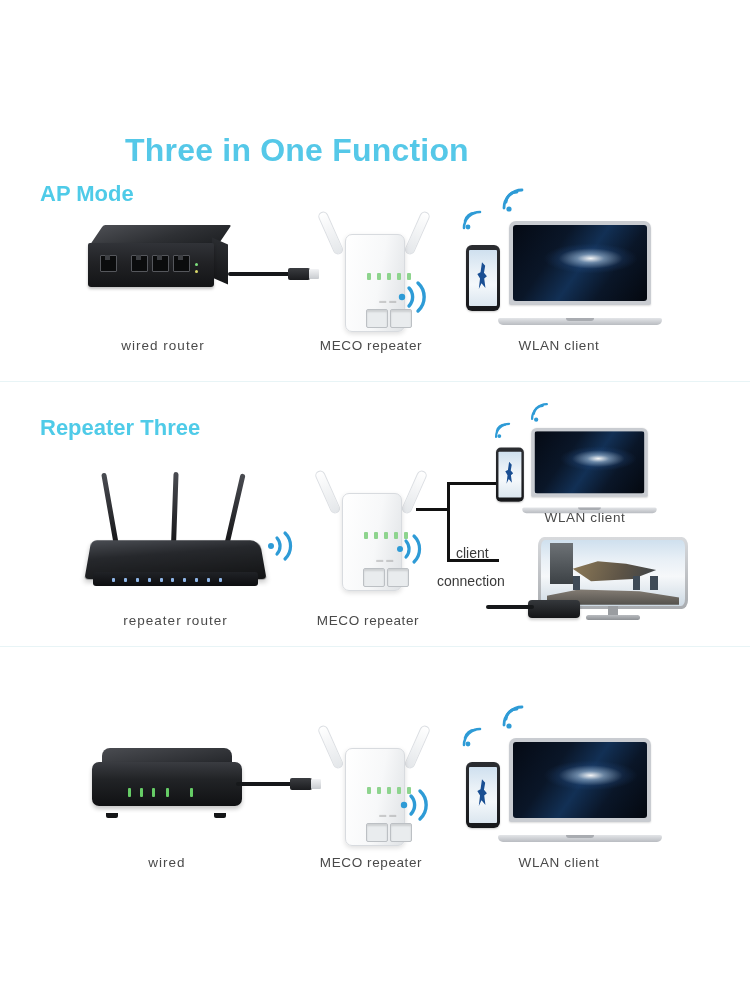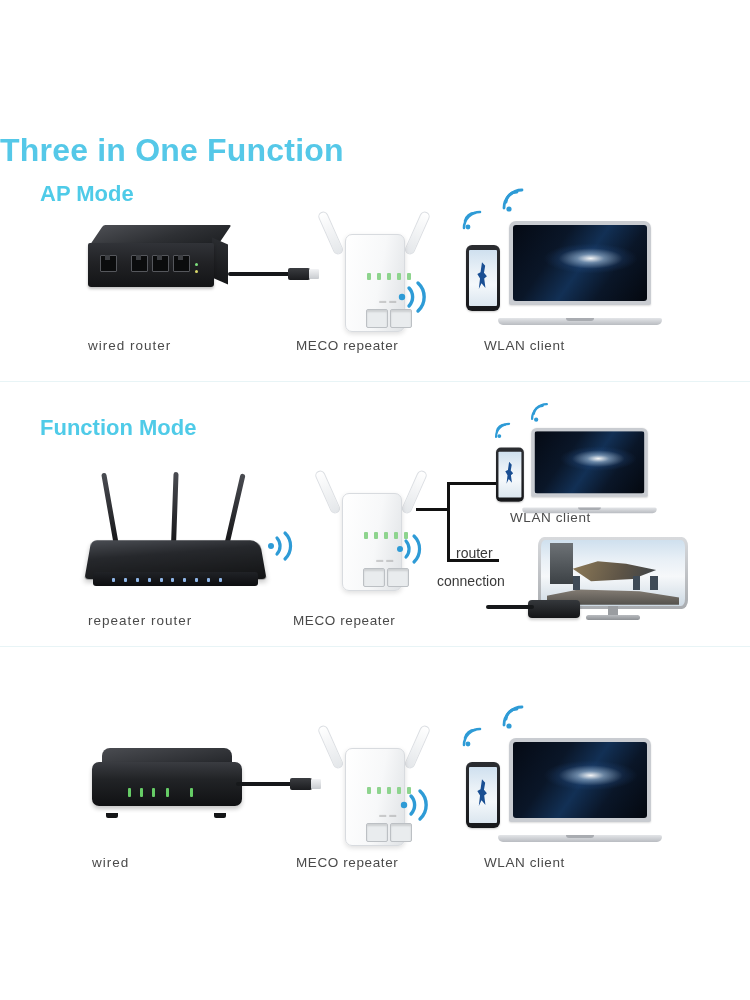--- a/index.html
+++ b/index.html
@@ -9,20 +9,21 @@
     background:#ffffff;
     font-family:"Liberation Sans", sans-serif;
     overflow:hidden;
     position:relative;
   }
   .page{position:relative;width:750px;height:1000px;background:#fff;}
 
   
   .main-title{
     position:absolute;left:0;top:132px;width:594px;
+    text-align:center;
     font-size:32px;font-weight:bold;
     letter-spacing:.2px;
     color:#55c8e8;
     font-family:"Liberation Sans", sans-serif;
   }
 
   
   .section{position:absolute;left:0;width:724px;}
   #section-ap{top:170px;height:210px;}
   #section-repeater{top:405px;height:240px;}
@@ -41,20 +42,21 @@
     color:#4fcbe8;
     white-space:nowrap;
     font-family:"Liberation Sans", sans-serif;
   }
 
   .caption{
     position:absolute;
     font-size:13.5px;
     color:#4a4a4a;
     white-space:nowrap;
+    text-align:center;
     letter-spacing:.6px;
     font-family:"Liberation Sans", sans-serif;
   }
   .caption.mono-space{letter-spacing:1px;}
 
   .bracket-label{
     position:absolute;
     font-size:14px;
     color:#3a3a3a;
     white-space:nowrap;
@@ -371,21 +373,21 @@
       <div class="lt-base"></div>
     </div>
 
     <div class="caption mono-space" style="left:88px;top:168px;width:150px;">wired router</div>
     <div class="caption" style="left:296px;top:168px;width:150px;">MECO  repeater</div>
     <div class="caption" style="left:484px;top:168px;width:150px;">WLAN client</div>
   </div>
 
   <div class="section" id="section-repeater">
 
-    <div class="mode-title" style="left:40px;top:10px;">Function Mode</div>
+    <div class="mode-title" style="left:40px;top:10px;">Repeater Three</div>
 
     <div class="device wifirouter" style="left:88px;top:48px;">
       <div class="wr2-ant" style="left:26px;transform:rotate(-10deg);transform-origin:bottom center;"></div>
       <div class="wr2-ant" style="left:83px;transform:rotate(2deg);transform-origin:bottom center;"></div>
       <div class="wr2-ant" style="left:136px;transform:rotate(13deg);transform-origin:bottom center;"></div>
       <div class="wr2-body"></div>
       <div class="wr2-front"></div>
       <div class="wr2-ledstrip">
         <i></i>
           <i></i>
@@ -434,21 +436,21 @@
         <path d="M18 3 A18 18 0 0 1 18 29" stroke="#2e9bd6" stroke-width="3.2" fill="none" stroke-linecap="round"></path>
       </svg>
     </div>
 
     <div class="bracket" style="left:416px;top:59px;width:120px;height:110px;">
       <div class="bl" style="left:0;top:44px;width:34px;height:3px;"></div>
       <div class="bl" style="left:31px;top:18px;width:3px;height:80px;"></div>
       <div class="bl" style="left:31px;top:18px;width:52px;height:3px;"></div>
       <div class="bl" style="left:31px;top:95px;width:52px;height:3px;"></div>
     </div>
-    <div class="bracket-label" style="left:456px;top:140px;">router</div>
+    <div class="bracket-label" style="left:456px;top:140px;">client</div>
     <div class="bracket-label" style="left:437px;top:168px;">connection</div>
 
     <div class="device wlan" style="left:496px;top:18px;transform:scale(.82);transform-origin:top left;">
       <div class="wifi" style="left:-2px;top:-2px;">
         <svg width="26" height="22" viewBox="0 0 26 22">
           <circle cx="6" cy="18" r="2.4" fill="#2e9bd6"></circle>
           <path d="M3 12 A10 10 0 0 1 13 4" stroke="#2e9bd6" stroke-width="2.6" fill="none" stroke-linecap="round"></path>
           <path d="M2 19 A16 16 0 0 1 18 3" stroke="#2e9bd6" stroke-width="2.6" fill="none" stroke-linecap="round"></path>
         </svg>
       </div>

